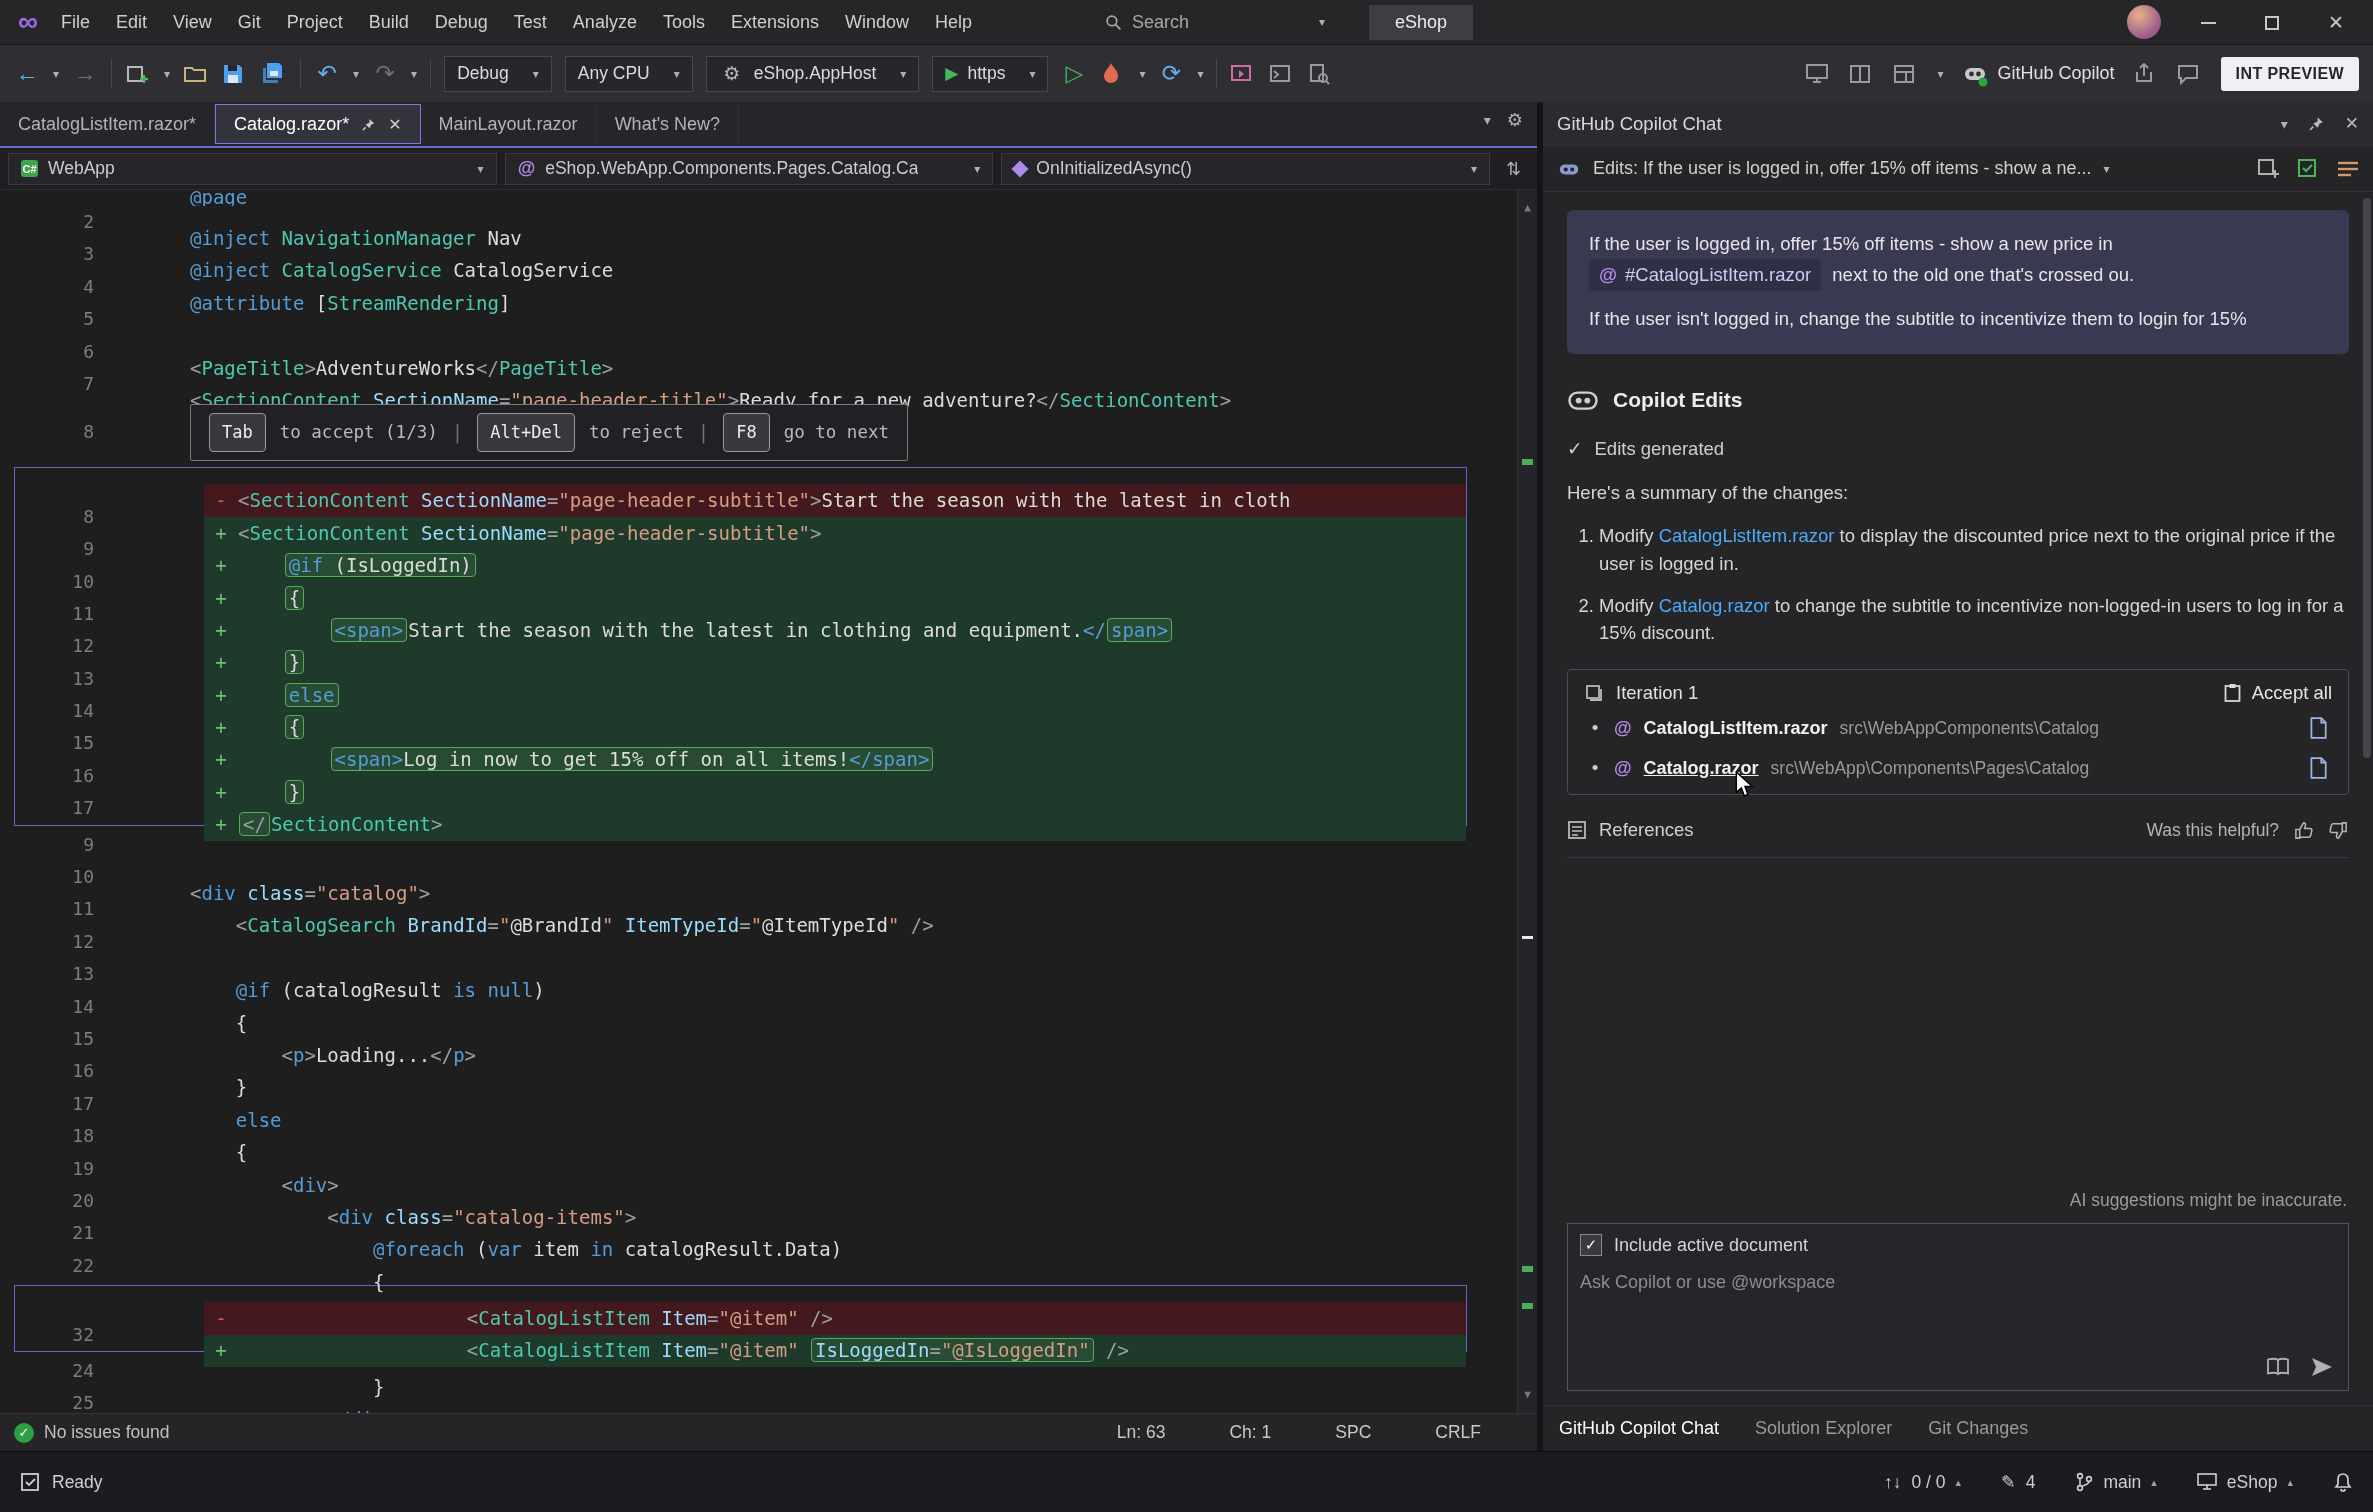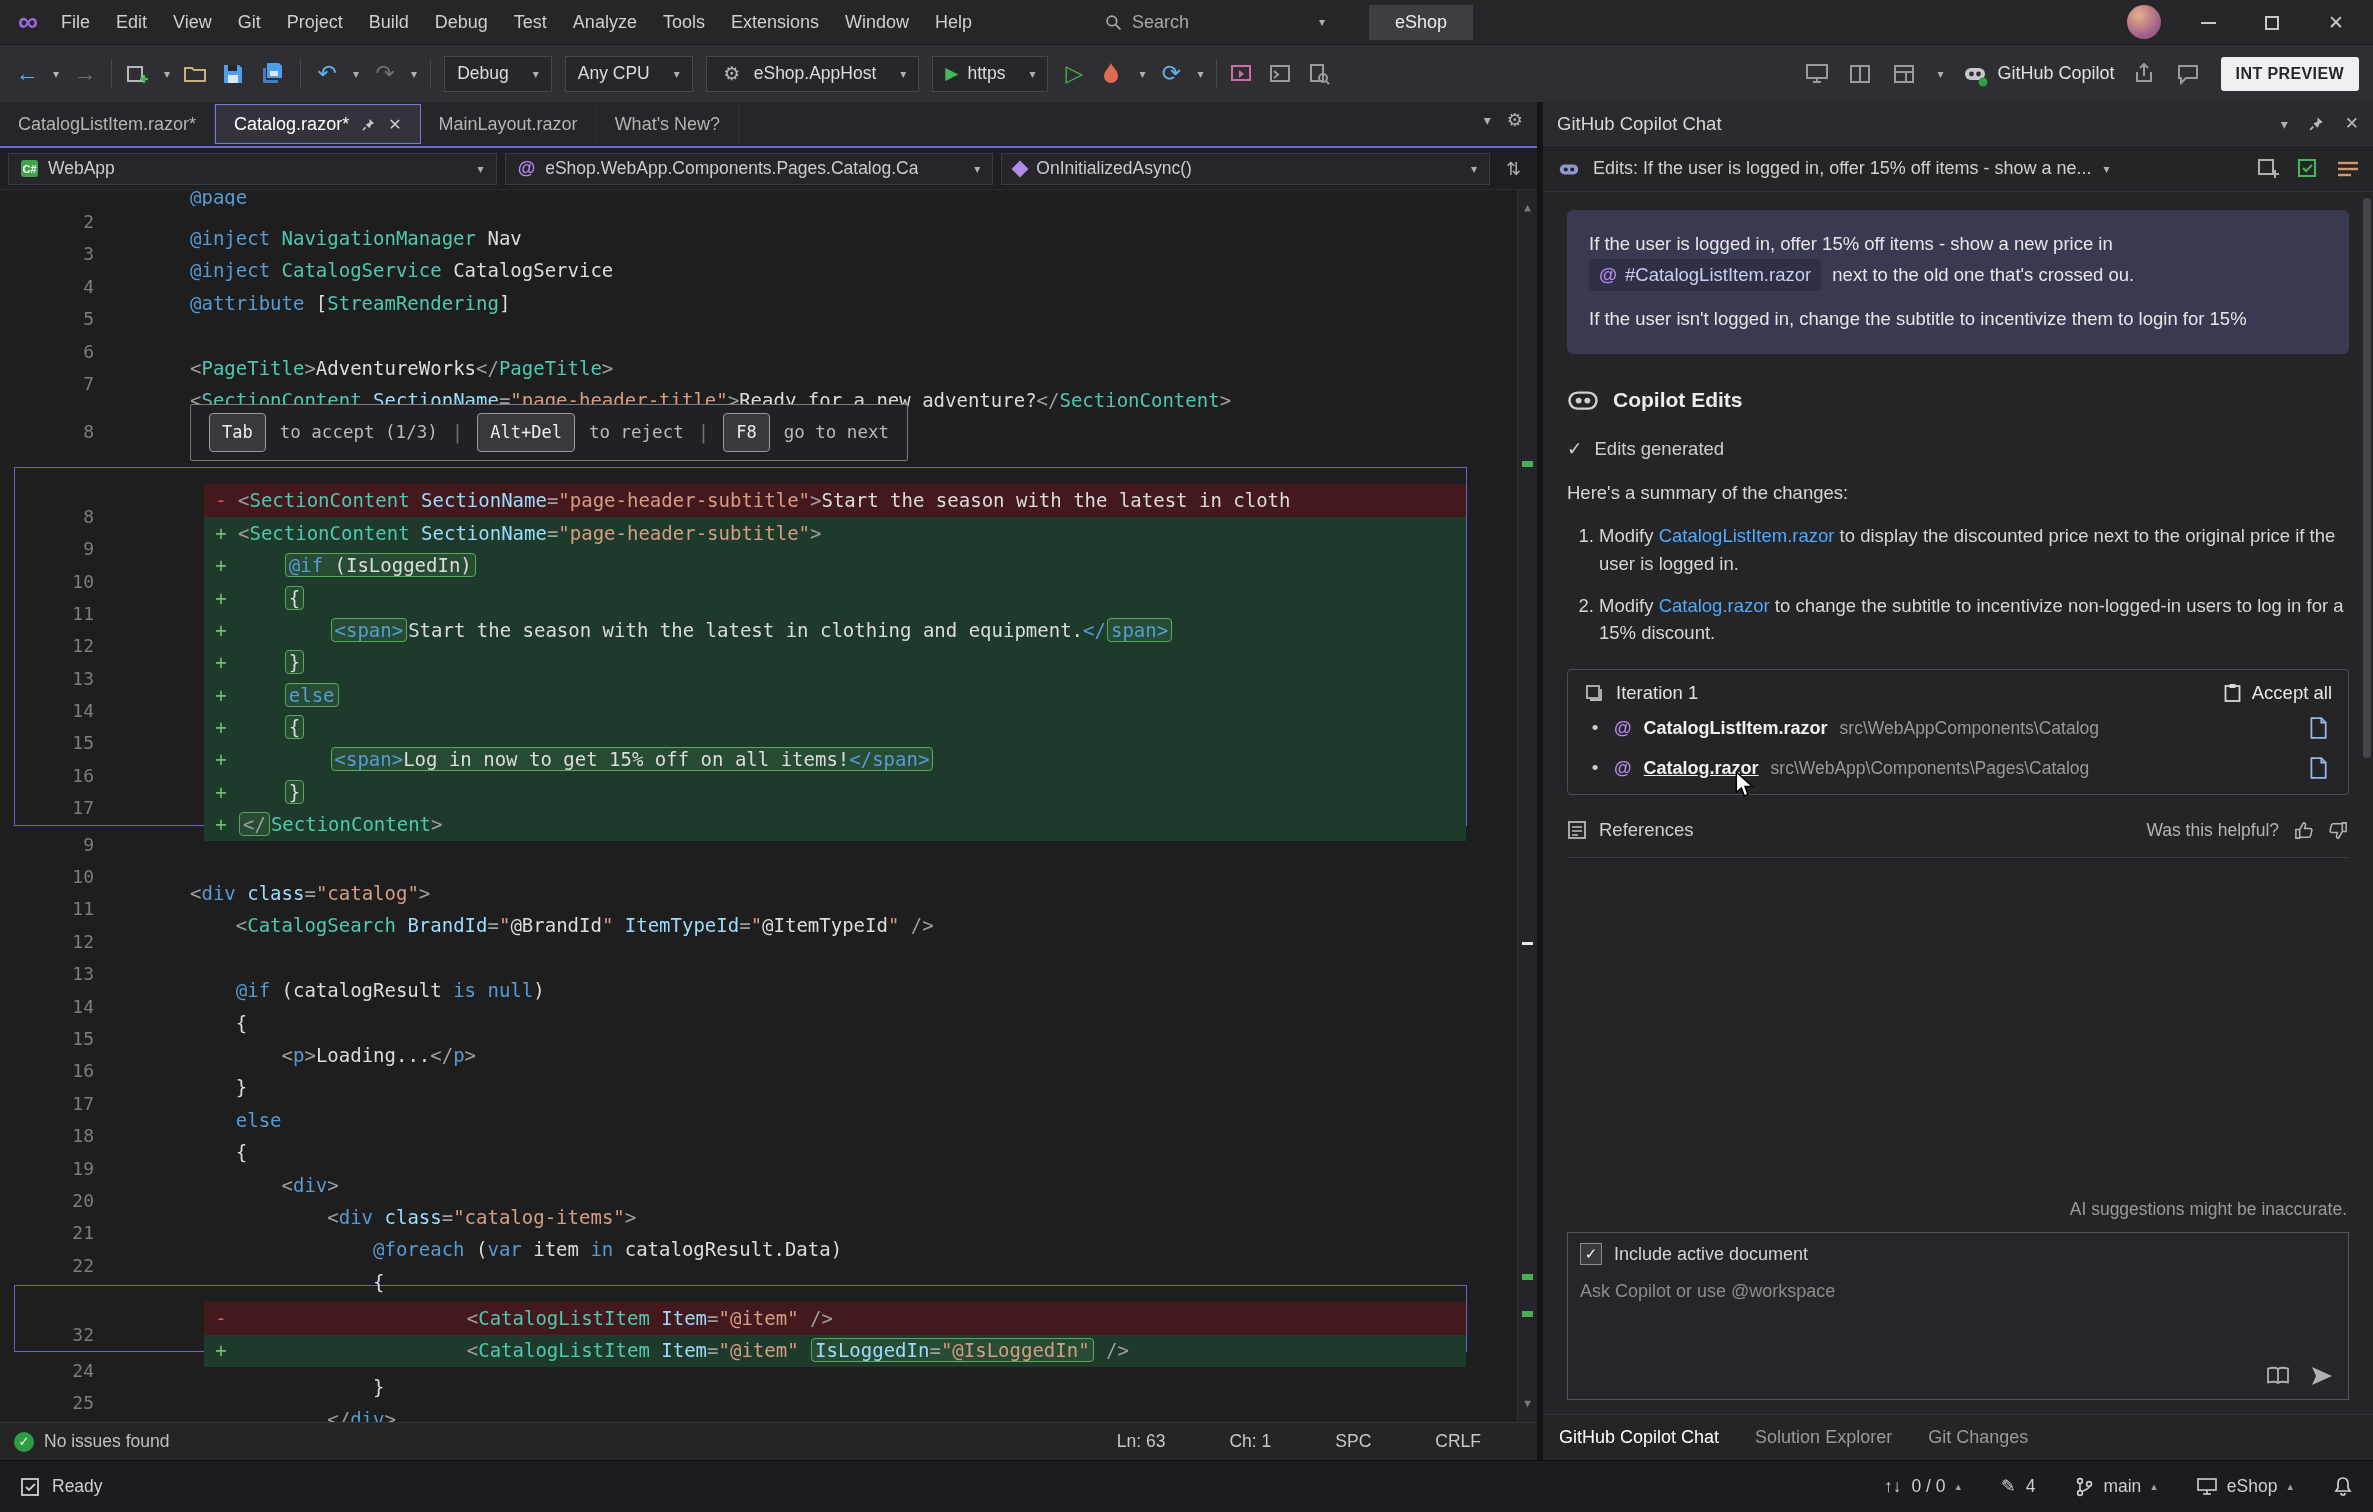--- a/index.html
+++ b/index.html
@@ -129,21 +129,21 @@
   .input-box{border:1px solid #54545c;background:#26262a;}
   .inc-row{display:flex;align-items:center;gap:12px;padding:10px 12px;}
   .checkbox{width:22px;height:22px;border:1px solid #8a8a8a;background:#3a3a3e;color:#fff;display:flex;align-items:center;justify-content:center;font-size:15px;flex:none;}
   .ask-row{padding:6px 12px;height:84px;color:#8c8c8c;font-size:18px;}
   .icons-row{display:flex;justify-content:flex-end;gap:20px;padding:6px 14px 12px;align-items:center;}
   .panel-tabs{height:46px;border-top:1px solid #323236;display:flex;align-items:center;gap:36px;padding:0 16px;font-size:18px;color:#9a9a9a;flex:none;}
   .panel-tab.active{color:#fff;}
   .rscroll{position:absolute;right:2px;top:96px;width:8px;height:560px;background:#45454b;border-radius:4px;}
 
   
-  .statusbar{height:52px;background:#1c1c20;display:flex;align-items:center;padding:0 20px;color:#cfcfcf;font-size:17.5px;flex:none;border-top:1px solid #0e0e10;}
+  .statusbar{height:61px;background:#1c1c20;display:flex;align-items:center;padding:0 20px;color:#cfcfcf;font-size:17.5px;flex:none;border-top:1px solid #0e0e10;}
   .sb-left{display:flex;gap:12px;align-items:center;}
   .sb-right{margin-left:auto;display:flex;gap:40px;align-items:center;}
   .sb-item{display:flex;gap:10px;align-items:center;white-space:nowrap;}
   .sb-caret{font-size:11px;color:#a0a0a0;}
   svg{display:block;}
 </style>
 </head>
 <body>
 
 <div id="app">

